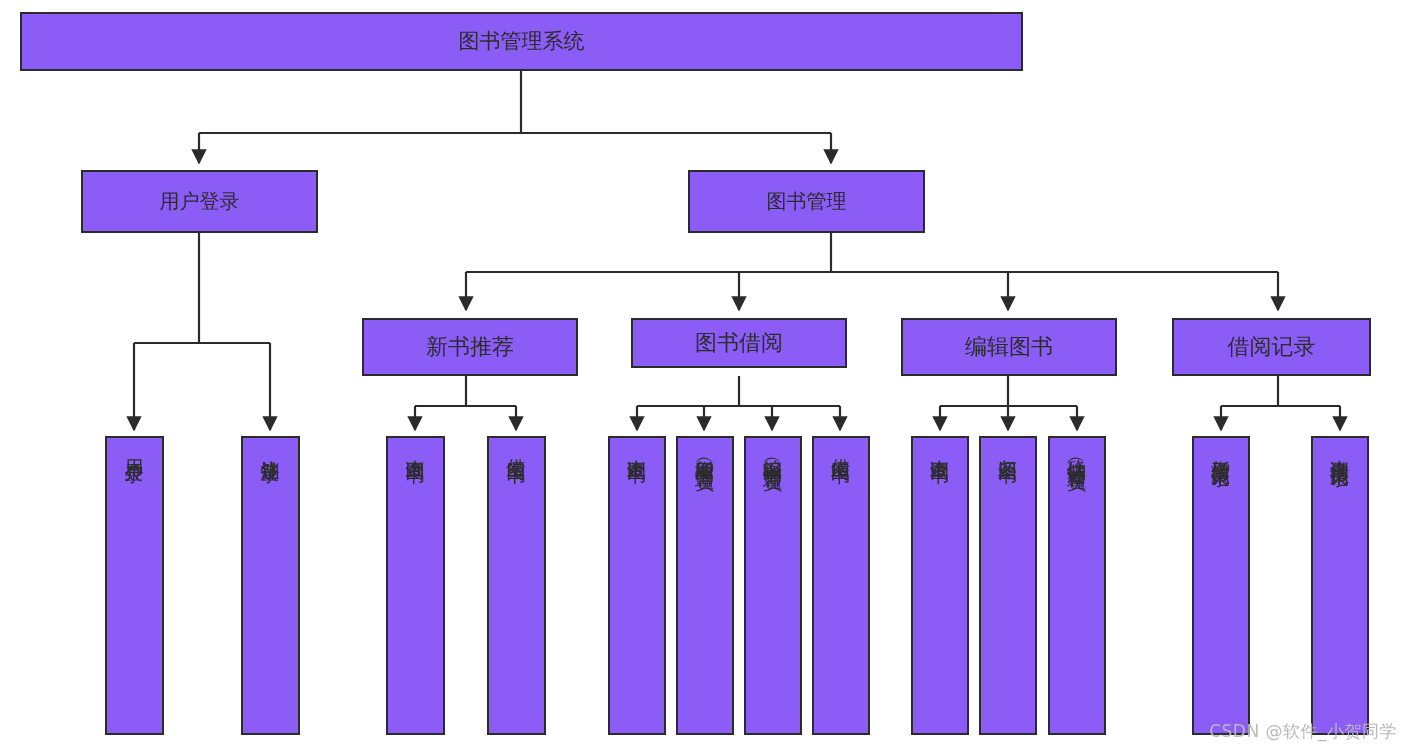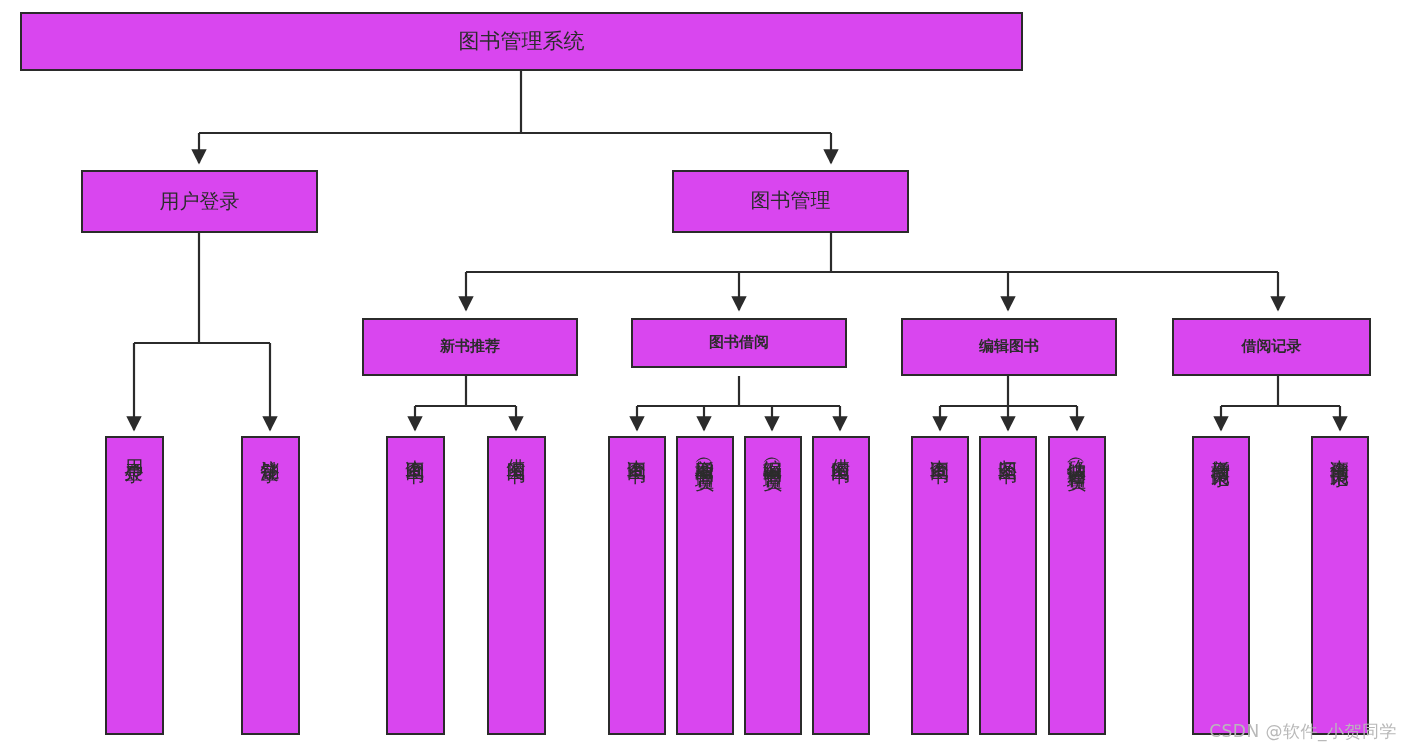--- a/index.html
+++ b/index.html
@@ -14,36 +14,36 @@
     position: relative;
     width: 1405px;
     height: 747px;
     background: #ffffff;
     overflow: hidden;
   }
   .node {
     position: absolute;
     box-sizing: border-box;
     border: 2px solid #2b2b2b;
-    background: #d946ef;
+    background: #8b5cf6;
     display: flex;
     align-items: center;
     justify-content: center;
     color: #2c2c2c;
   }
   .node-label {
     display: block;
     text-align: center;
     line-height: 1.18;
     white-space: nowrap;
   }
   
   .lvl0 .node-label { font-size: 21px; }
   .lvl1 .node-label { font-size: 20px; }
-  .lvl2 .node-label { font-size: 15px; font-weight: bold; }
+  .lvl2 .node-label { font-size: 22px; }
   
   .leaf {
     padding-top: 6px;
     align-items: flex-start;
   }
   .leaf .node-label {
     writing-mode: vertical-rl;
     text-orientation: upright;
     font-size: 19px;
     letter-spacing: 2px;
@@ -130,21 +130,21 @@
     <path class="edge-line" d="M 1340 406 L 1340 430" marker-end="url(#arrow)"></path>
   </svg>
 
   <div class="node lvl0" style="left:20px; top:12px; width:1003px; height:59px;">
     <span class="node-label">图书管理系统</span>
   </div>
 
   <div class="node lvl1" style="left:81px; top:170px; width:237px; height:63px;">
     <span class="node-label">用户登录</span>
   </div>
-  <div class="node lvl1" style="left:672px; top:170px; width:237px; height:63px;font-family:Liberation Mono, monospace;">
+  <div class="node lvl1" style="left:688px; top:170px; width:237px; height:63px;">
     <span class="node-label">图书管理</span>
   </div>
 
   <div class="node lvl2" style="left:362px; top:318px; width:216px; height:58px;">
     <span class="node-label">新书推荐</span>
   </div>
   <div class="node lvl2" style="left:631px; top:318px; width:216px; height:50px;align-items:center;">
     <span class="node-label">图书借阅</span>
   </div>
   <div class="node lvl2" style="left:901px; top:318px; width:216px; height:58px;">

